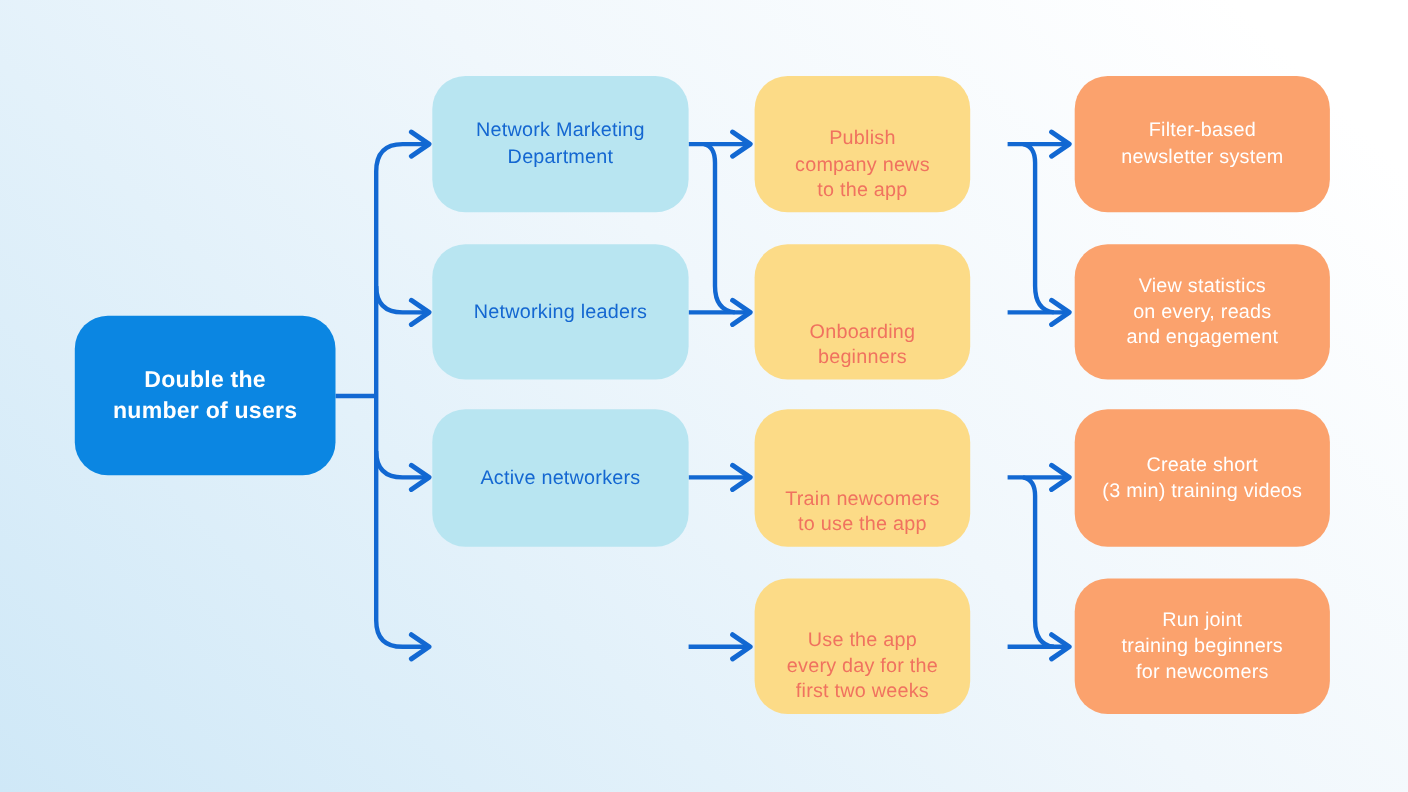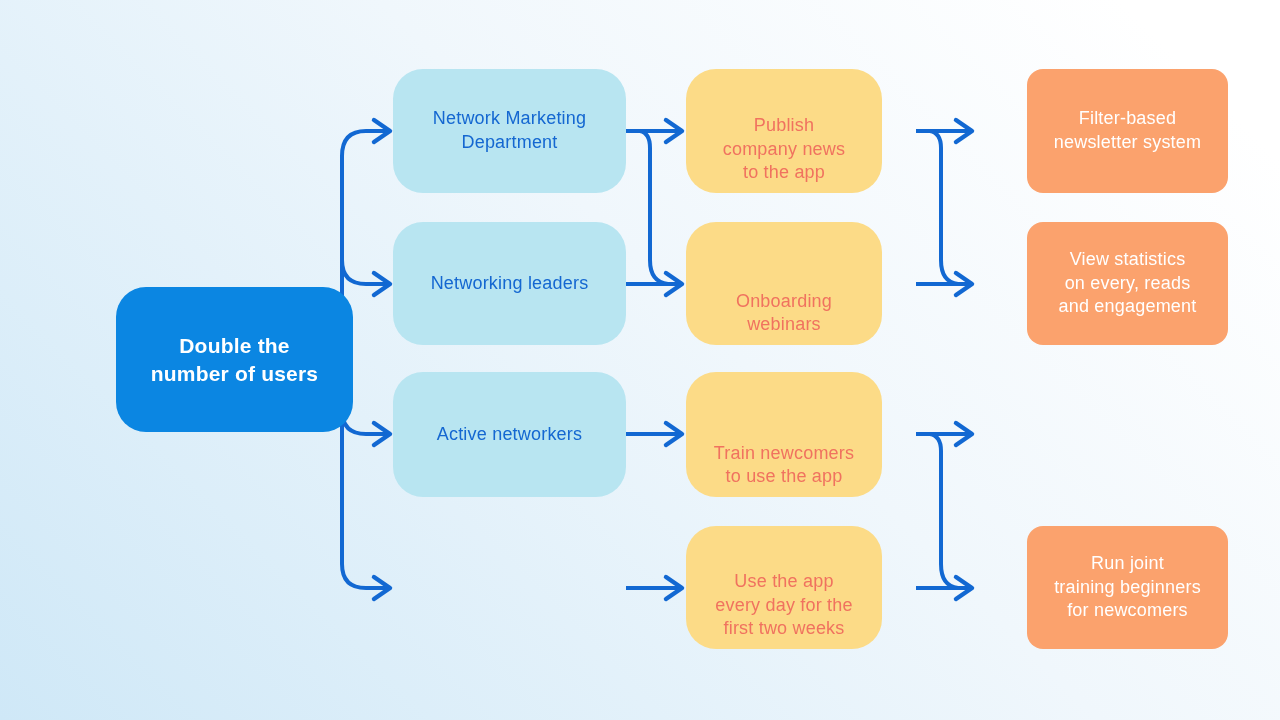--- a/index.html
+++ b/index.html
@@ -34,40 +34,39 @@
     white-space: pre-line;
     line-height: 1.32;
     letter-spacing: 0.2px;
   }
   .root-node {
     left: 68px; top: 287px; width: 237px; height: 145px;
     background: var(--root-fill, #0b86e2);
     color: var(--root-text, #ffffff);
     font-weight: bold;
     font-size: 21px;
-    margin-left: 48px;
   }
   .audience {
     background: var(--audience-fill, #b8e5f1);
     color: var(--audience-text, #1467d1);
     font-size: 18px;
   }
   .action {
     background: var(--action-fill, #fcdb87);
     color: var(--action-text, #f0725f);
     font-size: 18px;
   }
   .outcome {
     background: var(--outcome-fill, #fba26d);
     color: var(--outcome-text, #ffffff);
     font-size: 18px;
   }
   .c2 { left: 373px; width: 233px; margin-left: 20px; }
   .c3 { left: 686px; width: 196px; align-items: flex-end; }
-  .c4 { left: 1027px; width: 201px; border-radius: 16px; }
+  .c4 { left: 977px; width: 232px; }
   .r1 { top: 69px;  height: 124px; }
   .r2 { top: 222px; height: 123px; }
   .r3 { top: 372px; height: 125px; }
   .r4 { top: 526px; height: 123px; }
 </style>
 </head>
 <body>
 
 <div class="canvas">
 
@@ -120,40 +119,44 @@
     <span class="label">Active networkers</span>
   </div>
 
   <div class="node action c3 r1">
     <span class="label">Publish
 company news
 to the app</span>
   </div>
   <div class="node action c3 r2">
     <span class="label">Onboarding
-webinars</span>
+beginners</span>
   </div>
   <div class="node action c3 r3">
     <span class="label">Train newcomers
 to use the app</span>
   </div>
   <div class="node action c3 r4">
     <span class="label">Use the app
 every day for the
 first two weeks</span>
   </div>
 
   <div class="node outcome c4 r1">
     <span class="label">Filter-based
 newsletter system</span>
   </div>
   <div class="node outcome c4 r2">
     <span class="label">View statistics
 on every, reads
 and engagement</span>
   </div>
+  <div class="node outcome c4 r3">
+    <span class="label">Create short
+(3 min) training videos</span>
+  </div>
   <div class="node outcome c4 r4">
     <span class="label">Run joint
 training beginners
 for newcomers</span>
   </div>
 
 </div>
 
 </body></html>

